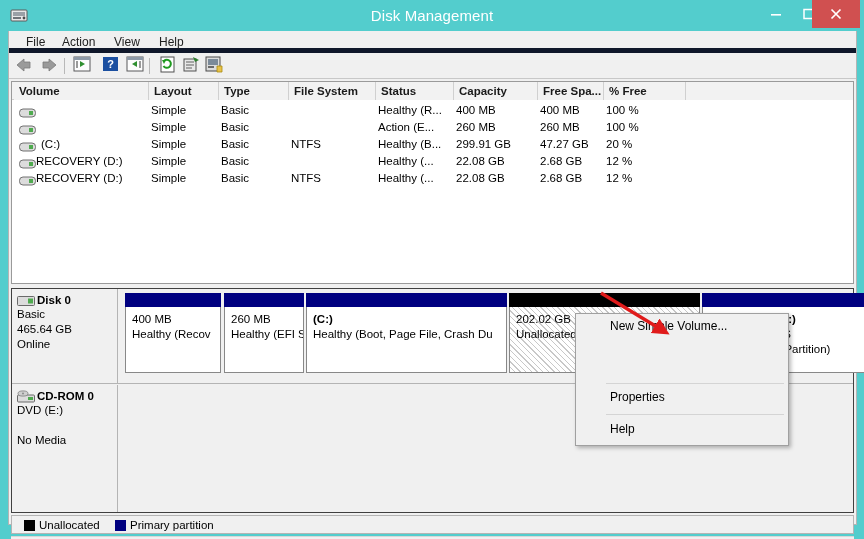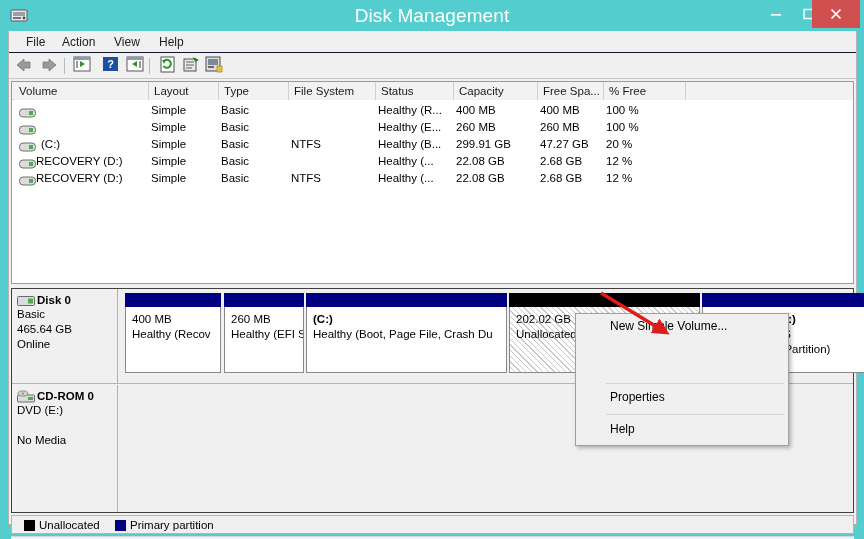--- a/index.html
+++ b/index.html
@@ -29,21 +29,21 @@
     position: absolute;
     left: 9px; top: 6px;
     width: 20px; height: 19px;
   }
   #title-text {
     position: absolute;
     left: 0; top: 0;
     width: 864px; height: 31px;
     line-height: 31px;
     text-align: center;
-    font-size: 19px;
+    font-size: 15px;
     color: #ffffff;
     letter-spacing: 0.1px;
   }
   .winbtn {
     position: absolute;
     top: 0;
     height: 28px;
     width: 45px;
     cursor: default;
   }
@@ -65,21 +65,21 @@
     border: 1px solid #b4b4b4;
     border-top: none;
   }
 
   
   #menubar {
     position: absolute;
     left: 0; top: 0;
     width: 847px; height: 22px;
     background: #f0f0f0;
-    border-bottom: 1px solid #0f172a;
+    border-bottom: 5px solid #0f172a;
   }
   .menu-item {
     position: absolute;
     top: 0;
     height: 22px;
     line-height: 22px;
     font-size: 12px;
     color: #202020;
     padding: 0 7px;
     cursor: default;
@@ -113,20 +113,21 @@
     width: 843px; height: 203px;
     background: #ffffff;
     border: 1px solid #9a9a9a;
   }
   #vol-header {
     position: absolute;
     left: 0; top: 0;
     width: 841px; height: 18px;
     background: #f2f2f2;
     border-bottom: 1px solid #d0d0d0;
+    font-weight: bold;
   }
   .colhead {
     position: absolute;
     top: 0; height: 18px;
     line-height: 18px;
     font-size: 11.5px;
     color: #1a1a1a;
     padding-left: 5px;
     border-right: 1px solid #d0d0d0;
     background: #f2f2f2;
@@ -442,21 +443,21 @@
         <span class="vol-icon" style="left:7px">
           <svg width="17" height="11" viewBox="0 0 17 11">
             <rect x="0.5" y="1" width="16" height="8" rx="3.5" fill="#dcdcdc" stroke="#707070" stroke-width="1"></rect>
             <rect x="10" y="3" width="4" height="4" fill="#4faa4f"></rect>
           </svg>
         </span>
         <div class="cell" style="left:27px;width:110px"></div>
         <div class="cell" style="left:139px;width:68px">Simple</div>
         <div class="cell" style="left:209px;width:68px">Basic</div>
         <div class="cell" style="left:279px;width:85px"></div>
-        <div class="cell" style="left:366px;width:76px">Healthy (E...</div>
+        <div class="cell" style="left:366px;width:76px">Action (E...</div>
         <div class="cell" style="left:444px;width:82px">260 MB</div>
         <div class="cell" style="left:528px;width:64px">260 MB</div>
         <div class="cell" style="left:594px;width:80px">100 %</div>
       </div>
 
       <div class="vol-row" style="top:54px">
         <span class="vol-icon" style="left:7px">
           <svg width="17" height="11" viewBox="0 0 17 11">
             <rect x="0.5" y="1" width="16" height="8" rx="3.5" fill="#dcdcdc" stroke="#707070" stroke-width="1"></rect>
             <rect x="10" y="3" width="4" height="4" fill="#4faa4f"></rect>

